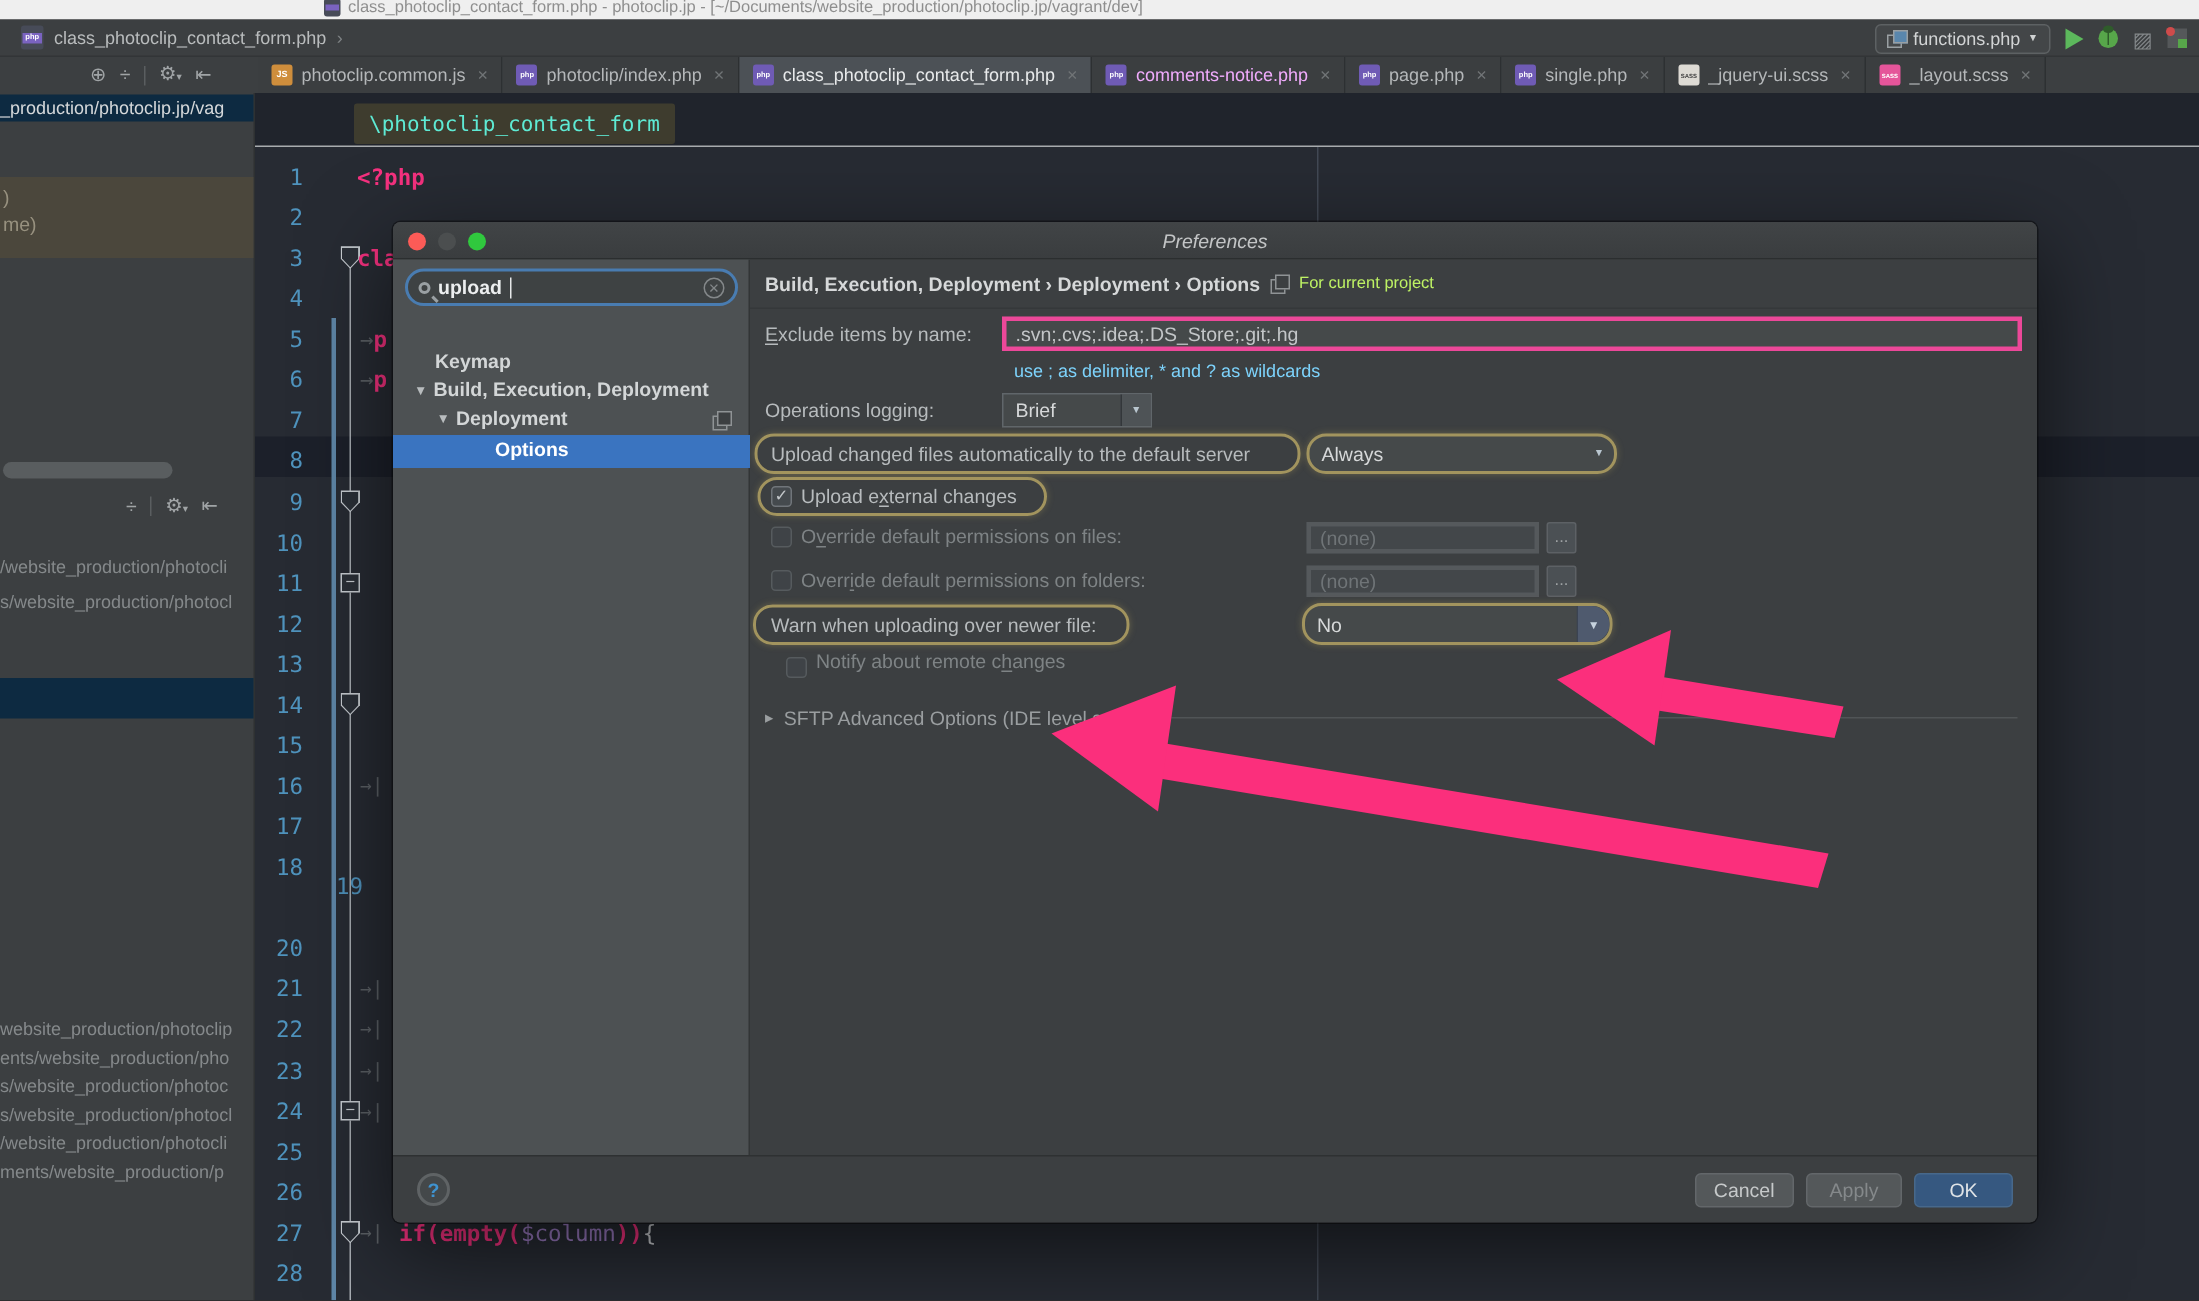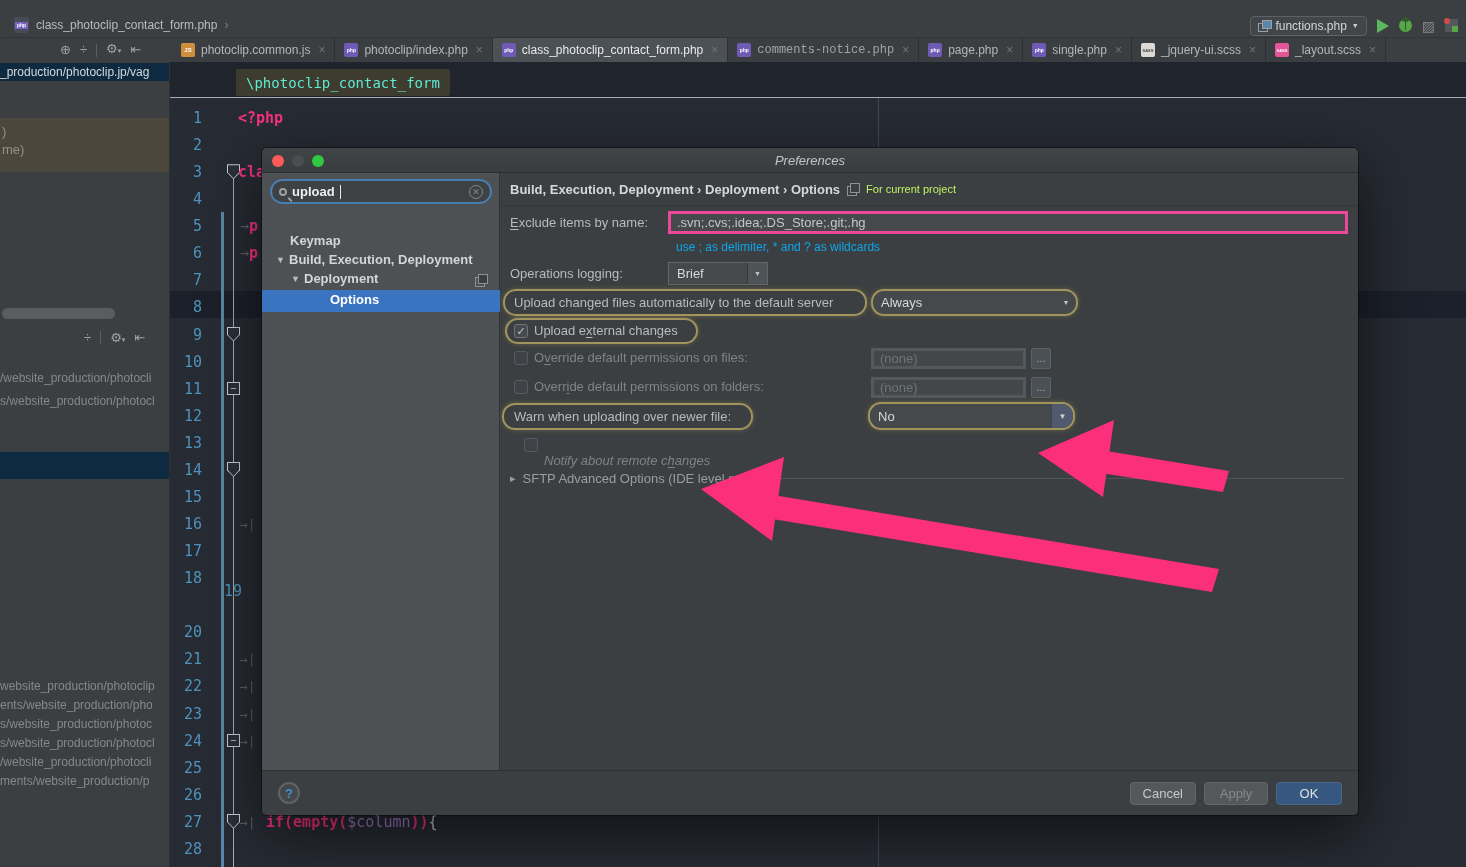--- a/index.html
+++ b/index.html
@@ -44,21 +44,21 @@
   
   #tabbar { position:absolute; left:0; top:38px; width:1466px; height:24px; background:#3c3f41; }
   #panel-toolbar { position:absolute; left:60px; top:0; height:24px; display:flex; align-items:center; gap:9px; color:#a0a4a6; }
   #panel-toolbar .pt-ico { font-size:13px; line-height:14px; }
   .vsep { width:1px; height:13px; background:#5a5e60; }
   #tabs { position:absolute; left:172px; top:0; height:24px; display:flex; }
   .tab { display:flex; align-items:center; gap:6px; padding:0 9px; height:24px; border-right:1px solid #2d3032; background:#3b3e40; }
   .tab.active { background:#4c5156; }
   .tab-label { font-size:12px; color:#b4b7b9; white-space:nowrap; }
   .tab.active .tab-label { color:#e8eaeb; }
-  .tab-label.modified { color:#a3a3a3;font-family:Liberation Mono, monospace; }
+  .tab-label.modified { color:#f0abfc; }
   .tab-close { font-size:12px; color:#707476; margin-left:2px; }
   .fi { width:14px; height:14px; border-radius:2px; display:flex; align-items:center; justify-content:center; font-weight:bold; flex:none; }
   .fi-js { background:#cf8e3c; color:#fff; font-size:6px; }
   .fi-php { background:#6f5bb5; color:#fff; font-size:5px; }
   .fi-sass { background:#dddad4; color:#444; font-size:4px; }
   .fi-sass-pink { background:#e5559a; color:#fff; font-size:4px; }
 
   
   #project-panel { position:absolute; left:0; top:62px; width:170px; height:805px; background:#3c3f41; border-right:1px solid #2e3132; overflow:hidden; }
   #pp-root { position:absolute; left:0; top:1px; width:170px; height:18px; background:#0d2a41; color:#d5d8da; font-size:12px; line-height:18px; white-space:nowrap; overflow:hidden; }
@@ -126,21 +126,21 @@
   #dlg-header .hscope { font-size:11px; color:#bef264; }
   .row { position:relative; }
   .lbl { font-size:13px; color:#b7bbbd; white-space:nowrap; }
   u { text-decoration:underline; text-underline-offset:2px; }
   .field { background:#45494a; border:3px solid #ec4899; color:#c3c6c8; font-size:13px; padding:0 6px; display:flex; align-items:center; }
   .field.dim { background:#43474a; border-color:#55595c; color:#6f7477; }
   #row-exclude { height:23px; margin-top:5px; }
   #row-exclude .lbl { position:absolute; left:10px; top:4px; }
   #exclude-field { position:absolute; left:168px; top:0; width:680px; height:23px; }
   #row-hint { height:16px; margin-top:6px; }
-  #row-hint span { position:absolute; left:176px; font-size:12px; color:#0ea5e9; }
+  #row-hint span { position:absolute; left:176px; font-size:12px; color:#7dd3fc; }
   #row-ops { height:23px; margin-top:6px; }
   #row-ops .lbl { position:absolute; left:10px; top:4px; }
   .combo { position:absolute; background:#45494a; border:1px solid #60666a; display:flex; align-items:center; }
   .combo .cv { font-size:13px; color:#d6d8d9; padding-left:8px; }
   .combo .carr { margin-left:auto; width:20px; align-self:stretch; display:flex; align-items:center; justify-content:center; font-size:7px; color:#b9c6cf; background:#4e5356; border-left:1px solid #33373a; }
   #ops-combo { left:168px; top:0; width:100px; height:23px; }
   #cb-col { margin-top:4px; }
   .cb { position:absolute; left:14px; top:5px; width:14px; height:14px; border:1px solid #70757a; background:#454a4e; border-radius:3px; color:#c4c8cb; font-size:11px; line-height:13px; text-align:center; }
   .cb.disabled { border-color:#565b5e; background:#3f4347; }
   .cb-label { position:absolute; left:34px; top:4px; font-size:13px; color:#b7bbbd; white-space:nowrap; }
@@ -158,39 +158,45 @@
   .ov-row .cb-label { top:6px; }
   .ov-field { left:371px; top:4px; width:155px; height:21px; position:absolute; }
   .dots-btn { position:absolute; left:531px; top:4px; width:20px; height:21px; background:#4b5054; border:1px solid #5d6165; color:#9ea2a4; font-size:11px; text-align:center; line-height:19px; border-radius:2px; }
   #row-warn { height:31px; }
   #warn-label { position:absolute; left:2px; top:1px; width:251px; height:27px; display:flex; align-items:center; padding-left:10px; }
   #warn-combo { left:368px; top:0; width:207px; height:28px; background:#45494a; border-radius:13px; }
   #warn-combo .carr { width:22px; background:#4f5a6e; color:#c6d2de; border-left:1px solid #3b4352; border-radius:0 12px 12px 0; font-size:8px; }
   #upauto-combo .carr { background:transparent; border-left:none; }
   #row-notify { height:27px; }
   #row-notify .cb { left:24px; top:5px; }
-  #row-notify .cb-label { left:44px; top:20px;font-style:italic; }
+  #row-notify .cb-label { left:44px; top:0; }
   #row-sftp { height:24px; margin-top:6px; display:flex; align-items:center; }
   #sftp-arrow { font-size:11px; color:#9a9ea0; margin-left:10px; }
   #sftp-label { font-size:13px; color:#9a9ea0; margin-left:7px; white-space:nowrap; }
   #sftp-line { flex:1; height:1px; background:#505456; margin:0 13px 0 10px; }
 
   #dlg-footer { position:absolute; left:0; bottom:0; width:100%; height:45px; background:#3c3f41; border-top:1px solid #2e3132; display:flex; align-items:center; justify-content:flex-end; gap:8px; padding-right:16px; }
   #help-btn { position:absolute; left:16px; top:11px; width:22px; height:22px; border-radius:50%; border:2px solid #5f6365; background:#44484a; color:#3f93d0; font-weight:bold; font-size:13px; text-align:center; line-height:19px; }
   .btn { height:23px; min-width:64px; padding:0 12px; border-radius:4px; background:#54585a; border:1px solid #63676a; color:#c6c9ca; font-size:13px; display:flex; align-items:center; justify-content:center; }
   .btn.disabled { color:#85898b; }
   .btn.primary { background:#365880; border-color:#47688b; color:#dfe3e6; min-width:66px; }
 
   #arrows { position:absolute; left:0; top:0; width:1466px; height:867px; z-index:30; pointer-events:none; }
 </style>
 </head>
 <body>
 
 <div id="stage">
 
+  <div id="titlebar">
+    <div class="tb-inner">
+      <span class="php-mini"></span>
+      <span class="tb-text">class_photoclip_contact_form.php - photoclip.jp - [~/Documents/website_production/photoclip.jp/vagrant/dev]</span>
+    </div>
+  </div>
 
   <div id="navbar">
     <div class="crumb">
       <span class="php-ico"></span>
       <span class="crumb-label">class_photoclip_contact_form.php</span>
       <span class="crumb-chev">›</span>
     </div>
     <div id="run-cluster">
       <div id="run-combo">
         <span class="rc-icon"></span>

